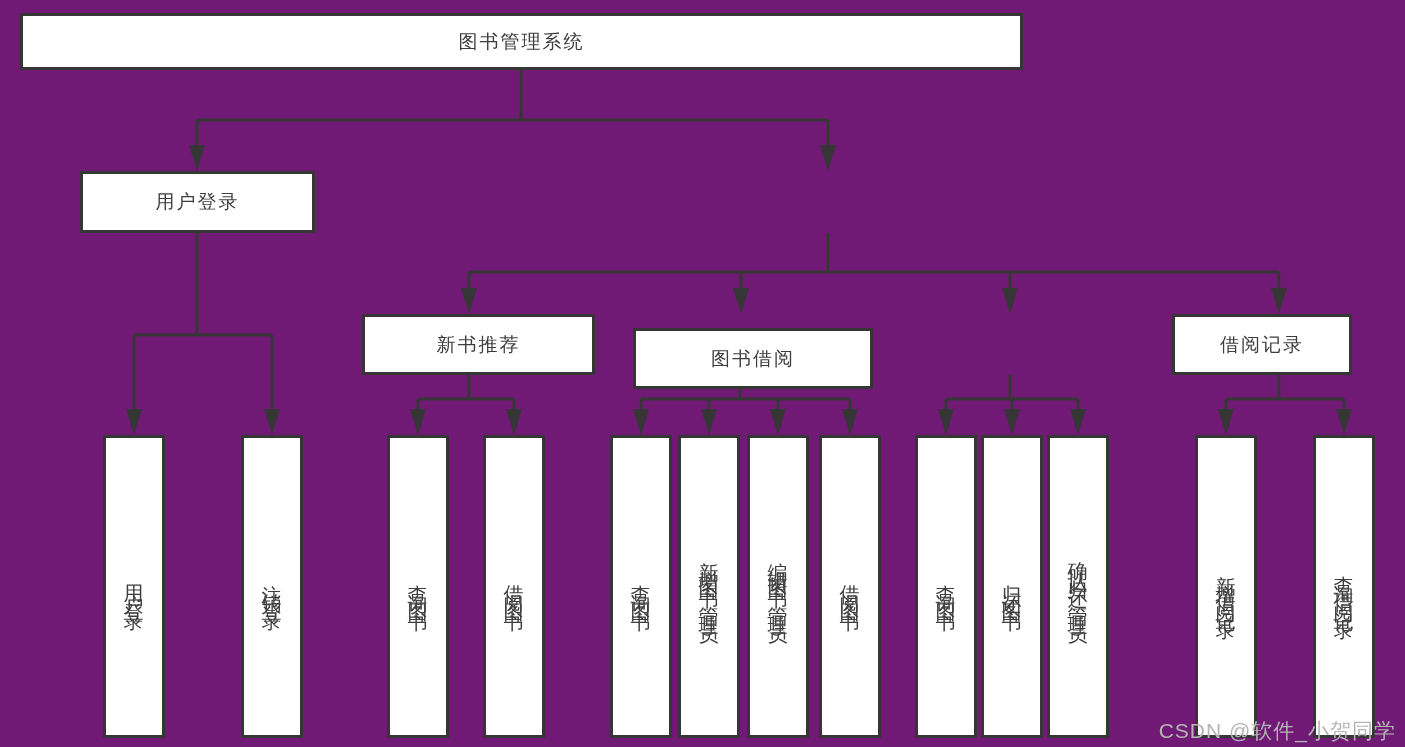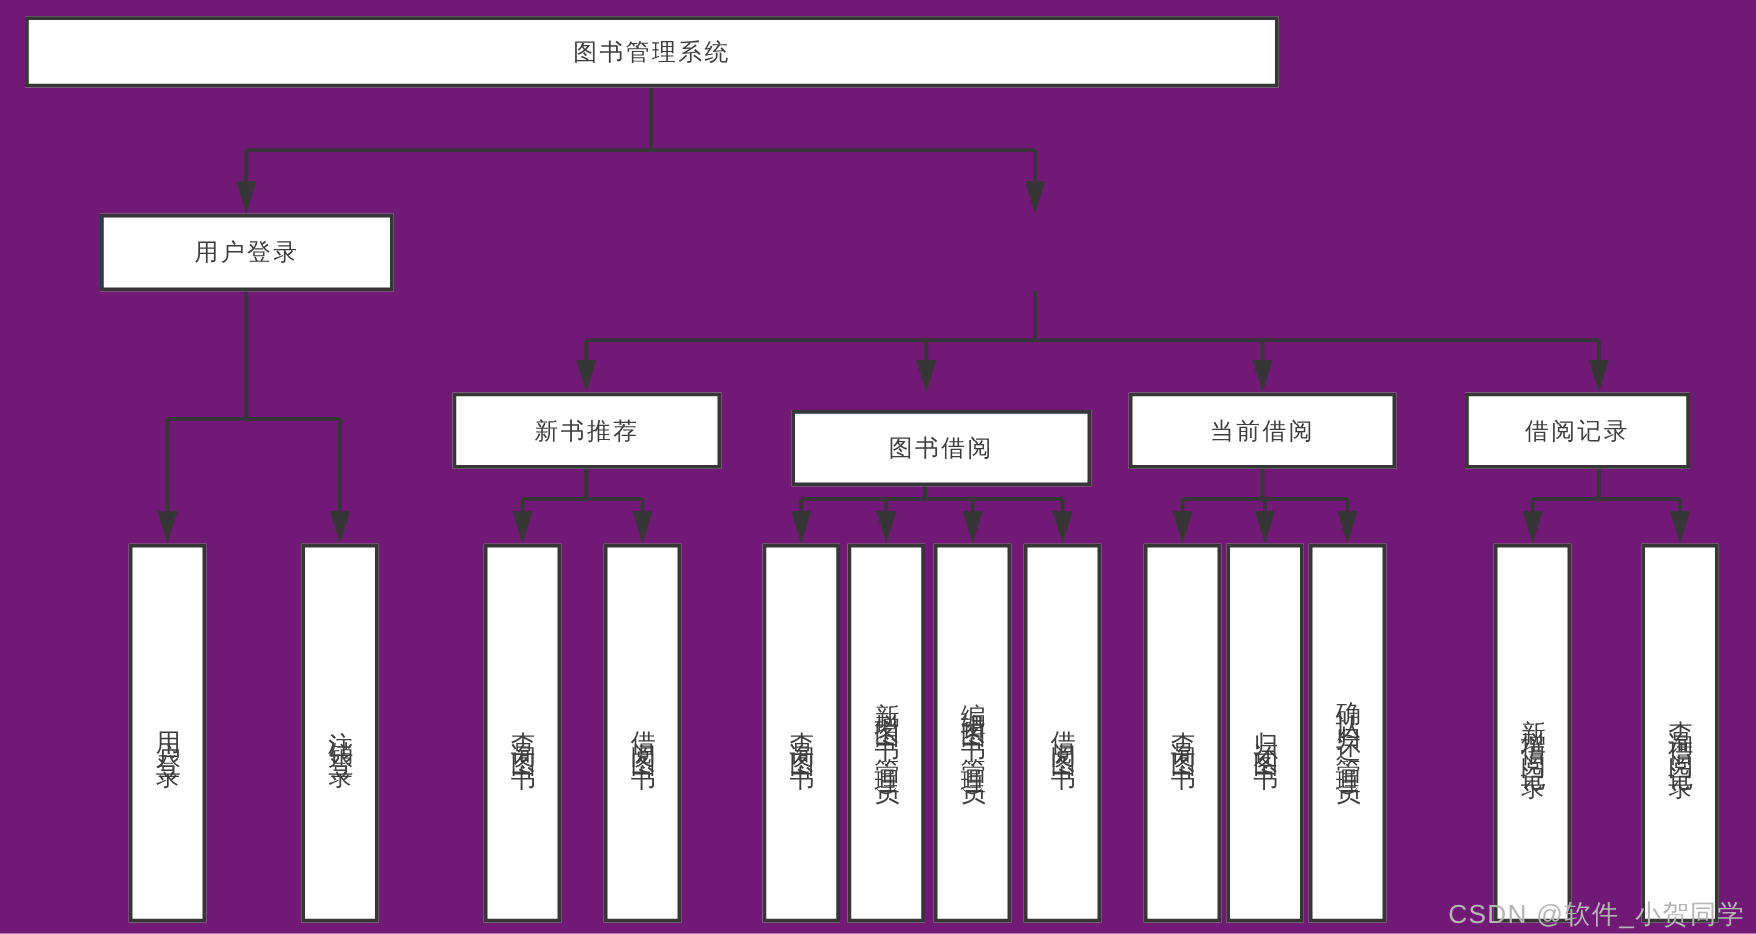--- a/index.html
+++ b/index.html
@@ -37,21 +37,21 @@
     letter-spacing: 9px;
     line-height: 1;
     white-space: normal;
   }
   
   .n-root   { left: 20px;   top: 13px;  width: 1003px; height: 57px; }
   
   .n-ulogin { left: 80px;   top: 171px; width: 235px;  height: 62px; }
   .n-bmgmt  { left: 712px;  top: 171px; width: 233px;  height: 62px; }
   
-  .n-newbk  { left: 362px;  top: 314px; width: 215px;  height: 61px; }
+  .n-newbk  { left: 362px;  top: 314px; width: 233px;  height: 61px; }
   .n-bkbrw  { left: 633px;  top: 328px; width: 240px;  height: 61px; }
   .n-curbrw { left: 903px;  top: 314px; width: 214px;  height: 61px; }
   .n-brwrec { left: 1172px; top: 314px; width: 180px;  height: 61px; }
   
   .leaf { top: 435px; height: 303px; width: 62px; }
   .l-g1a { left: 103px; }
   .l-g1b { left: 241px; }
   .l-g2a { left: 387px; }
   .l-g2b { left: 483px; }
   .l-g3a { left: 610px; }
@@ -121,21 +121,20 @@
       <polygon points="1336,409 1352,409 1344,435"></polygon>
     </g>
   </svg>
 
   <div class="box n-root">图书管理系统</div>
 
   <div class="box n-ulogin">用户登录</div>
 
   <div class="box n-newbk">新书推荐</div>
   <div class="box n-bkbrw">图书借阅</div>
-  <div class="box n-curbrw">当前借阅</div>
   <div class="box n-brwrec">借阅记录</div>
 
   <div class="box vbox leaf l-g1a">用户登录</div>
   <div class="box vbox leaf l-g1b">注销登录</div>
 
   <div class="box vbox leaf l-g2a">查询图书</div>
   <div class="box vbox leaf l-g2b">借阅图书</div>
 
   <div class="box vbox leaf l-g3a">查询图书</div>
   <div class="box vbox leaf l-g3b">新增图书（管理员）</div>

